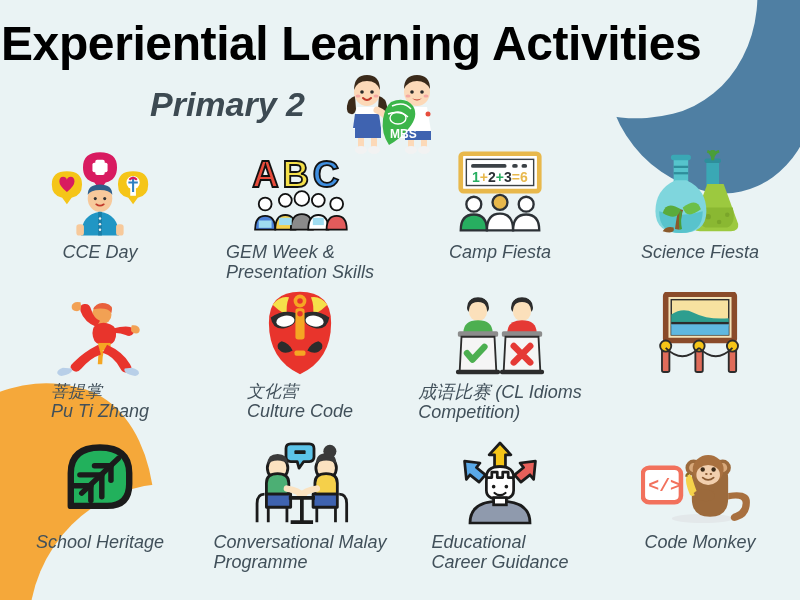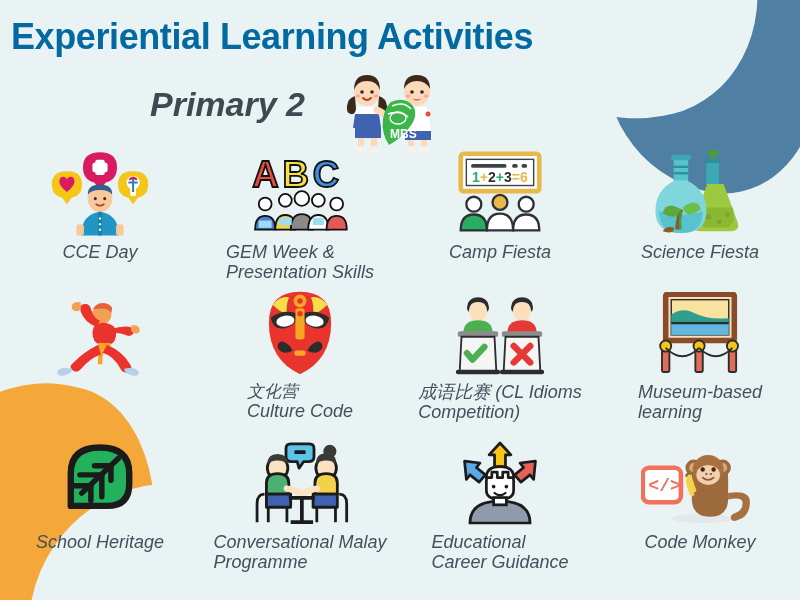--- a/index.html
+++ b/index.html
@@ -34,22 +34,22 @@
     transform:rotate(18deg);
   }
   .blob-bl-mask{
     position:absolute;left:28px;bottom:-180px;width:250px;height:300px;
     background:#eaf3f4;border-radius:56% 44% 50% 50% / 48% 52% 48% 52%;
     transform:rotate(12deg);
   }
 
   
   .title{
-    position:absolute;left:11px;top:16px;
-    font-size:36px;font-weight:bold;color:#0369a1;letter-spacing:-.4px;
+    position:absolute;left:1px;top:16px;
+    font-size:48px;font-weight:bold;color:#000000;letter-spacing:-.4px;
     white-space:nowrap;
   }
   .subtitle{
     position:absolute;left:150px;top:85px;
     font-size:34px;font-weight:bold;font-style:italic;color:#3d4a52;
     white-space:nowrap;
   }
 
   
   .kids{position:absolute;left:335px;top:62px;width:110px;height:95px;text-decoration:underline;}
@@ -264,20 +264,24 @@
             <path d="M74 38 q14 -4 20 -2 q6 2 4 7 q-3 5 -9 2 q-8 -3 -14 -2z" fill="#e8342c"></path>
             <path d="M96 34 q8 -1 9 5 q0 5 -6 4 q-6 -1 -3 -9z" fill="#f2a154"></path>
             <path d="M58 54 h14 v8 h-14z" fill="#f5a623"></path>
             <path d="M62 62 q-2 8 -2 16" stroke="#f5a623" stroke-width="5" fill="none"></path>
             <path d="M58 56 q-16 8 -28 20 q-6 5 -1 9 q5 4 10 -2 q10 -12 22 -16z" fill="#e8342c"></path>
             <path d="M68 56 q18 8 26 22 q4 6 -2 9 q-6 2 -9 -4 q-7 -14 -20 -18z" fill="#e8342c"></path>
             <path d="M18 82 q-8 3 -6 7 q2 4 10 1 q8 -3 6 -7z" fill="#b8cfe8"></path>
             <path d="M96 82 q9 2 8 7 q-2 4 -10 1 q-8 -3 -6 -7z" fill="#b8cfe8"></path>
           </svg>
         </div>
+        <div class="label">
+          <span class="cn">菩提掌</span>
+          <span>Pu Ti Zhang</span>
+        </div>
       </div>
 
       <div class="cell">
         <div class="icon">
           <svg viewBox="0 0 100 94" width="92" height="86">
             <path d="M50 2 q34 0 34 34 q0 40 -34 56 q-34 -16 -34 -56 q0 -34 34 -34z" fill="#e8342c"></path>
             <path d="M20 16 q8 -10 18 -8 q-4 10 -2 20 q-10 -6 -16 -12z" fill="#f5e04a"></path>
             <path d="M80 16 q-8 -10 -18 -8 q4 10 2 20 q10 -6 16 -12z" fill="#f5e04a"></path>
             <path d="M18 30 q14 -10 30 -4 q-2 14 -16 16 q-12 1 -14 -12z" fill="#2c2c2c"></path>
             <path d="M82 30 q-14 -10 -30 -4 q2 14 16 16 q12 1 14 -12z" fill="#2c2c2c"></path>
@@ -335,21 +339,20 @@
               <rect x="50" y="62" width="8" height="24" rx="2" fill="#e06c5a"></rect>
               <rect x="86" y="62" width="8" height="24" rx="2" fill="#e06c5a"></rect>
               <circle cx="18" cy="58" r="6" fill="#f5c518"></circle>
               <circle cx="54" cy="58" r="6" fill="#f5c518"></circle>
               <circle cx="90" cy="58" r="6" fill="#f5c518"></circle>
               <path d="M18 60 q18 18 36 0" fill="none"></path>
               <path d="M54 60 q18 18 36 0" fill="none"></path>
             </g>
           </svg>
         </div>
-        <div class="label">Museum-based<br>learning</div>
       </div>
     </div>
 
     <div class="row r3">
 
       <div class="cell">
         <div class="icon">
           <svg viewBox="0 0 100 92" width="92" height="84">
             <path d="M18 34 q0 -28 32 -28 q32 0 32 28 v12 q0 24 -24 24 h-40z" fill="#22b15c" stroke="#1b1b1b" stroke-width="7" stroke-linejoin="round"></path>
             <g stroke="#1b1b1b" stroke-width="6" stroke-linecap="round">

